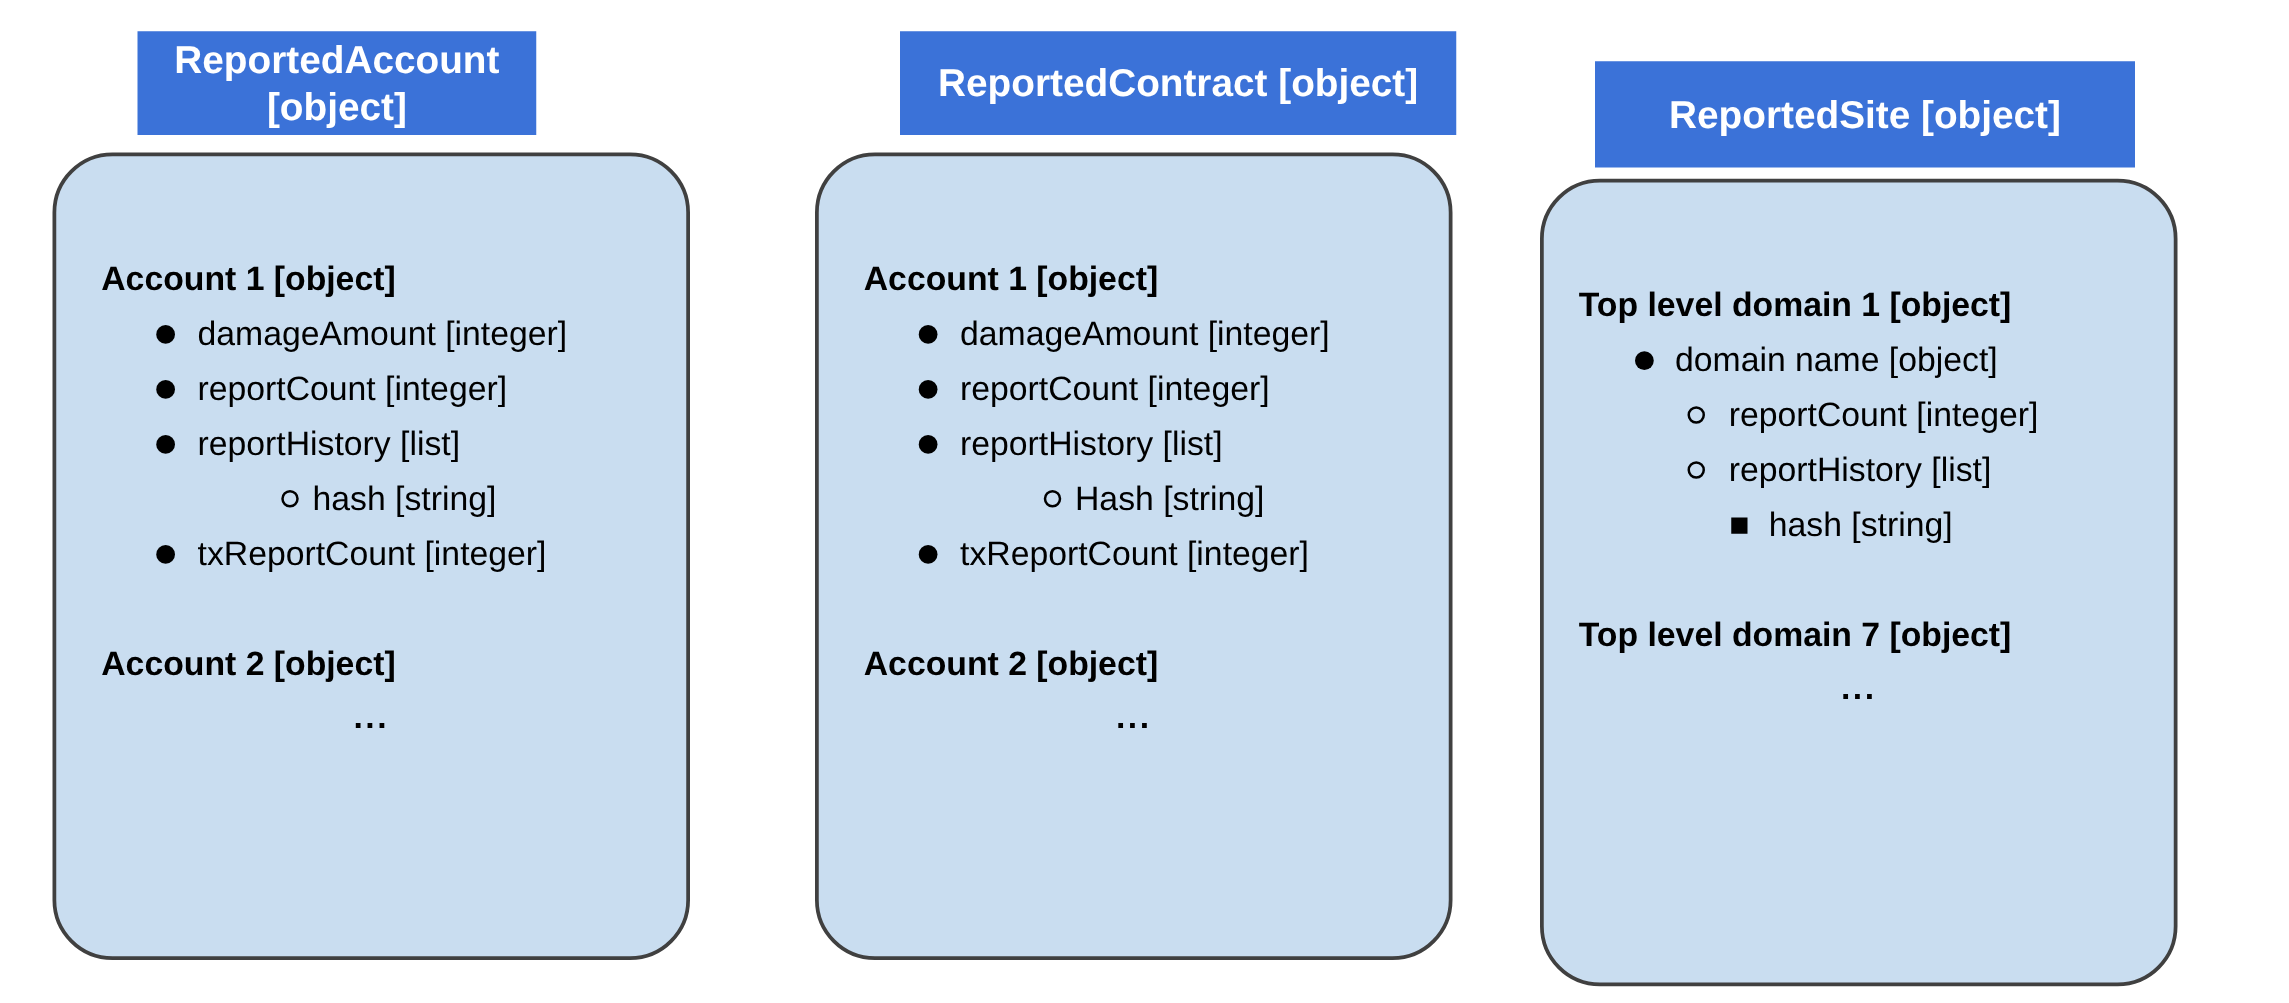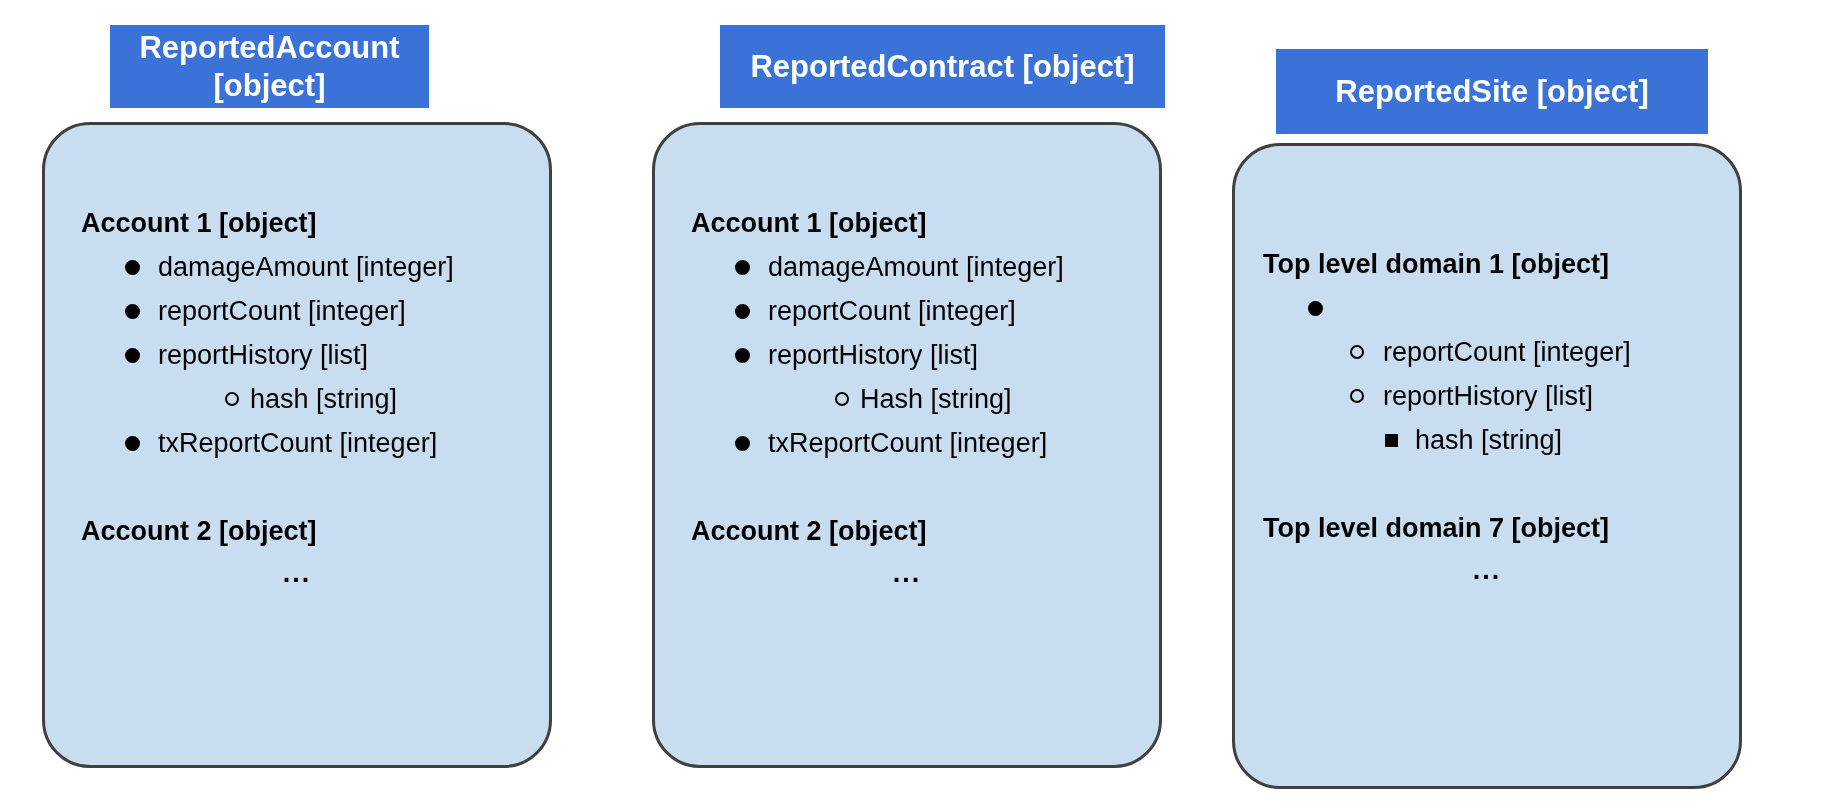--- a/index.html
+++ b/index.html
@@ -38,21 +38,21 @@
   .card-3 .card-header{left:44px;width:432px;top:28px;min-height:85px;}
 
   .card-body{
     position:absolute;top:122px;left:0;
     width:510px;height:646px;
     background:var(--body-bg);
     border:3px solid var(--body-border);
     border-radius:48px;
   }
   .content{padding-top:76px;font-size:27px;}
-  .card-3 .content{padding-top:96px;}
+  .card-3 .content{padding-top:76px;}
 
   .row{height:44px;display:flex;align-items:center;white-space:nowrap;}
   .heading{font-weight:700;padding-left:36px;}
   .card-3 .heading{padding-left:28px;}
   .section-2 .heading{margin-top:44px;}
 
   
   .l1{padding-left:80px;}
   .l1 .marker{width:33px;}
   .l2{padding-left:180px;}
@@ -169,20 +169,21 @@
 
   <div class="card card-3">
     <div class="card-header">ReportedSite [object]</div>
     <div class="card-body">
       <div class="content">
         <div class="row heading">Top level domain 1 [object]</div>
         <div class="row item l1">
           <span class="marker">
               <span class="disc"></span>
             </span>
+          <span class="label">domain name [object]</span>
         </div>
         <div class="row item l2">
           <span class="marker">
               <span class="circ"></span>
             </span>
           <span class="label">reportCount [integer]</span>
         </div>
         <div class="row item l2">
           <span class="marker">
               <span class="circ"></span>

